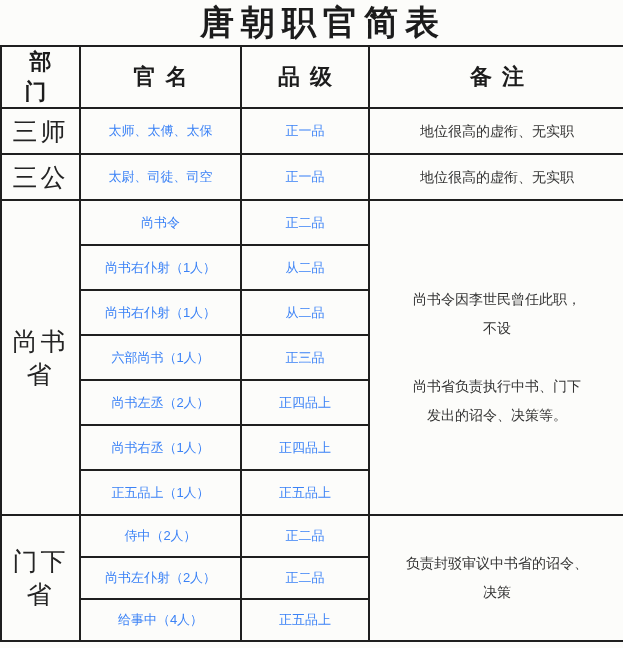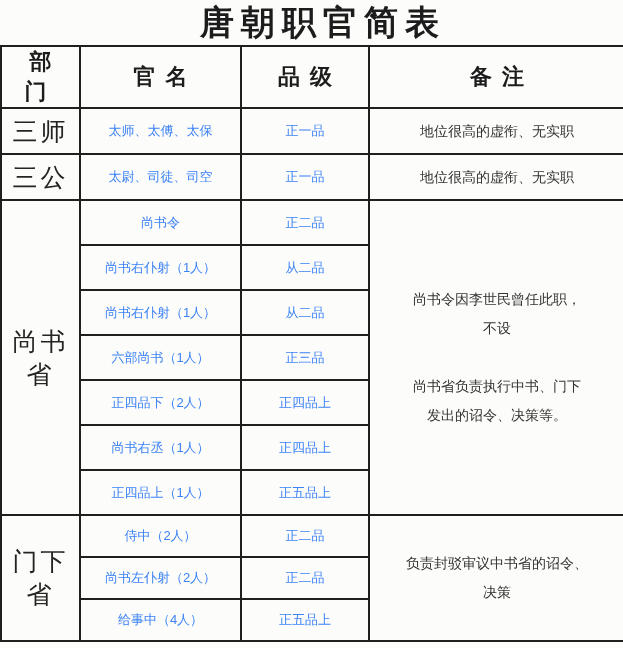--- a/index.html
+++ b/index.html
@@ -123,29 +123,29 @@
     </tr>
     <tr class="rh-mid">
       <td class="name">尚书右仆射（1人）</td>
       <td class="rank">从二品</td>
     </tr>
     <tr class="rh-mid">
       <td class="name">六部尚书（1人）</td>
       <td class="rank">正三品</td>
     </tr>
     <tr class="rh-mid">
-      <td class="name">正四品下（2人）</td>
+      <td class="name">尚书左丞（2人）</td>
       <td class="rank">正四品上</td>
     </tr>
     <tr class="rh-mid">
       <td class="name">尚书右丞（1人）</td>
       <td class="rank">正四品上</td>
     </tr>
     <tr class="rh-mid">
-      <td class="name">正四品上（1人）</td>
+      <td class="name">正五品上（1人）</td>
       <td class="rank">正五品上</td>
     </tr>
 
     <tr class="rh-low">
       <td class="dept" rowspan="3">门下省</td>
       <td class="name">侍中（2人）</td>
       <td class="rank">正二品</td>
       <td class="note" rowspan="3">负责封驳审议中书省的诏令、
 决策</td>
     </tr>

